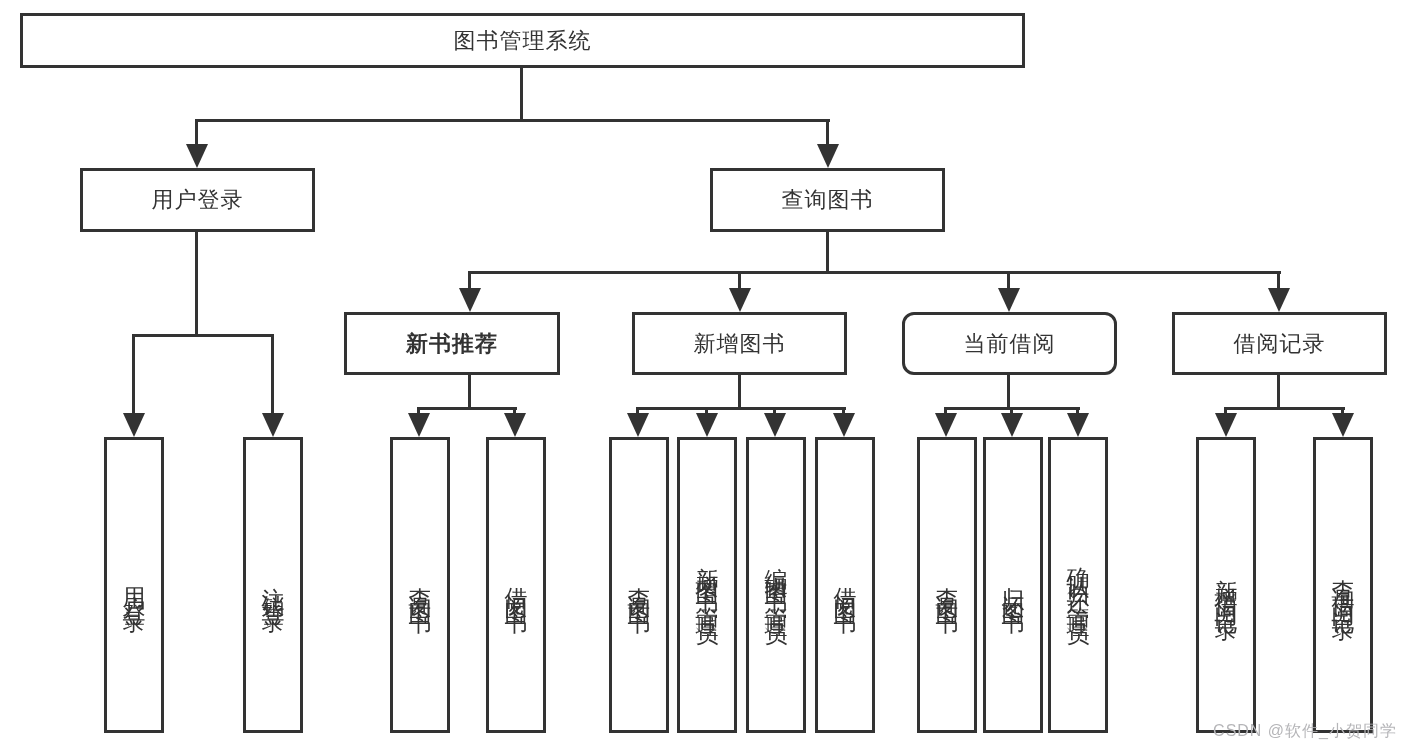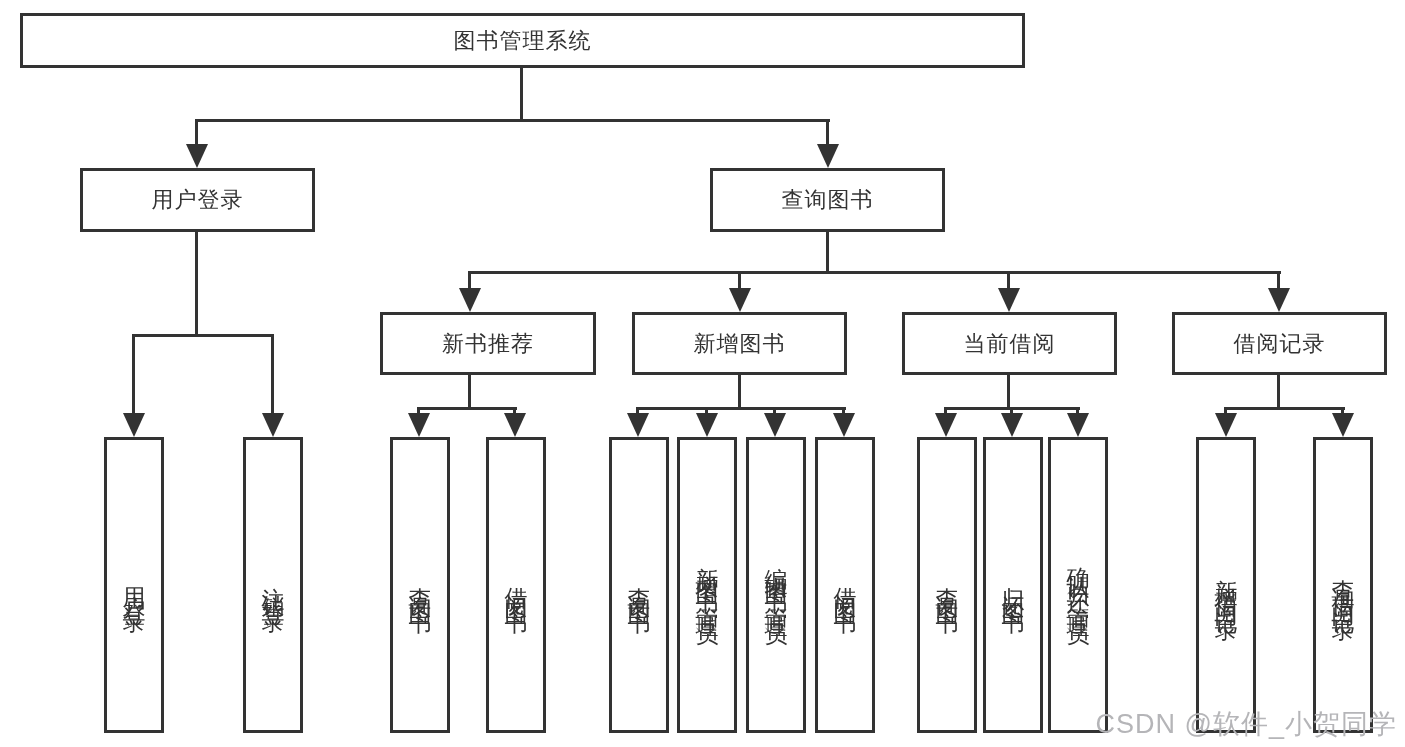--- a/index.html
+++ b/index.html
@@ -21,23 +21,23 @@
   }
   .hbox{font-size:22px;letter-spacing:1px;}
   .vbox{width:60px;top:437px;height:296px;}
   .vt{
     writing-mode:vertical-rl;text-orientation:mixed;white-space:nowrap;
     font-size:23px;letter-spacing:8px;line-height:1;
   }
   .b-root{left:20px;top:13px;width:1005px;height:55px;}
   .b-user{left:80px;top:168px;width:235px;height:64px;}
   .b-mgmt{left:710px;top:168px;width:235px;height:64px;}
-  .b-g0{left:380px;top:312px;width:216px;height:63px;}
+  .b-g0{left:344px;top:312px;width:216px;height:63px;font-weight:bold;}
   .b-g1{left:632px;top:312px;width:215px;height:63px;}
-  .b-g2{left:902px;top:312px;width:215px;height:63px;}
+  .b-g2{left:902px;top:312px;width:215px;height:63px;border-radius:12px;}
   .b-g3{left:1172px;top:312px;width:215px;height:63px;}
   .l-u0{left:104px;}  .l-u1{left:243px;}
   .l-a0{left:390px;}  .l-a1{left:486px;}
   .l-b0{left:609px;}  .l-b1{left:677px;}  .l-b2{left:746px;}  .l-b3{left:815px;}
   .l-c0{left:917px;}  .l-c1{left:983px;}  .l-c2{left:1048px;}
   .l-d0{left:1196px;} .l-d1{left:1313px;}
   
   .ln{position:absolute;background:var(--line);}
   .ln.v{width:3px;}
   .ln.h{height:3px;}
@@ -100,21 +100,21 @@
   .a-g2-d2{left:1067px;top:413px;}
   
   .c-g3-stub{left:1277px;top:375px;height:34px;}
   .c-g3-rail{left:1224px;top:407px;width:121px;}
   .c-g3-d0{left:1224px;top:407px;height:10px;}
   .c-g3-d1{left:1341px;top:407px;height:10px;}
   .a-g3-d0{left:1215px;top:413px;}
   .a-g3-d1{left:1332px;top:413px;}
   
   .watermark{
-    position:absolute;right:8px;bottom:5px;font-size:27px;
+    position:absolute;right:8px;bottom:5px;font-size:16px;
     color:var(--watermark);letter-spacing:1px;white-space:nowrap;
   }
 </style>
 </head>
 <body>
 
 <div class="stage">
 
   <div class="box hbox b-root">图书管理系统</div>
   <div class="box hbox b-user">用户登录</div>

